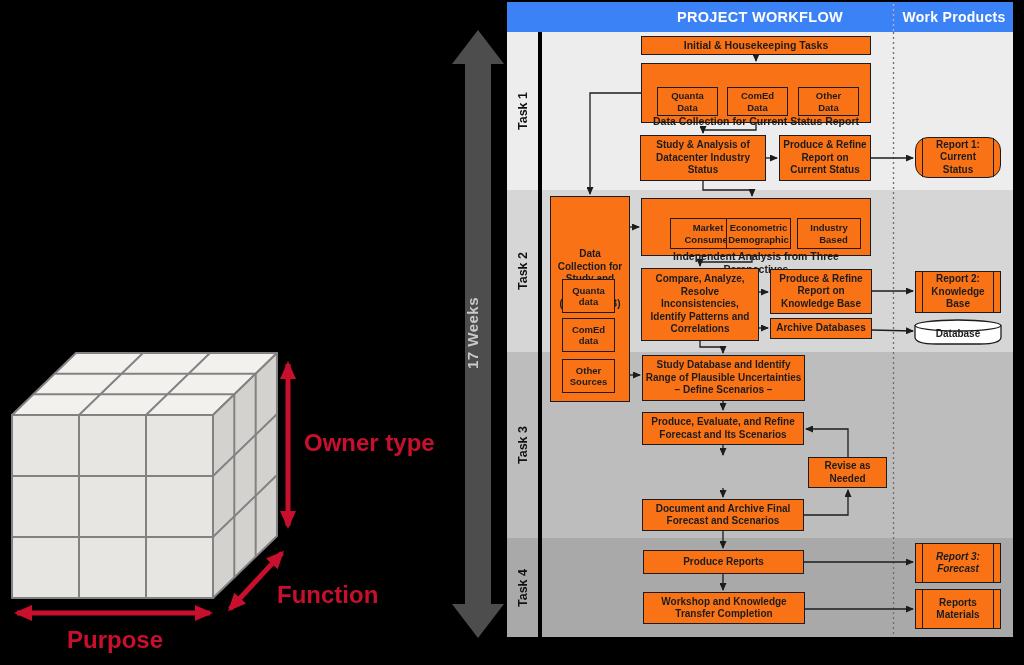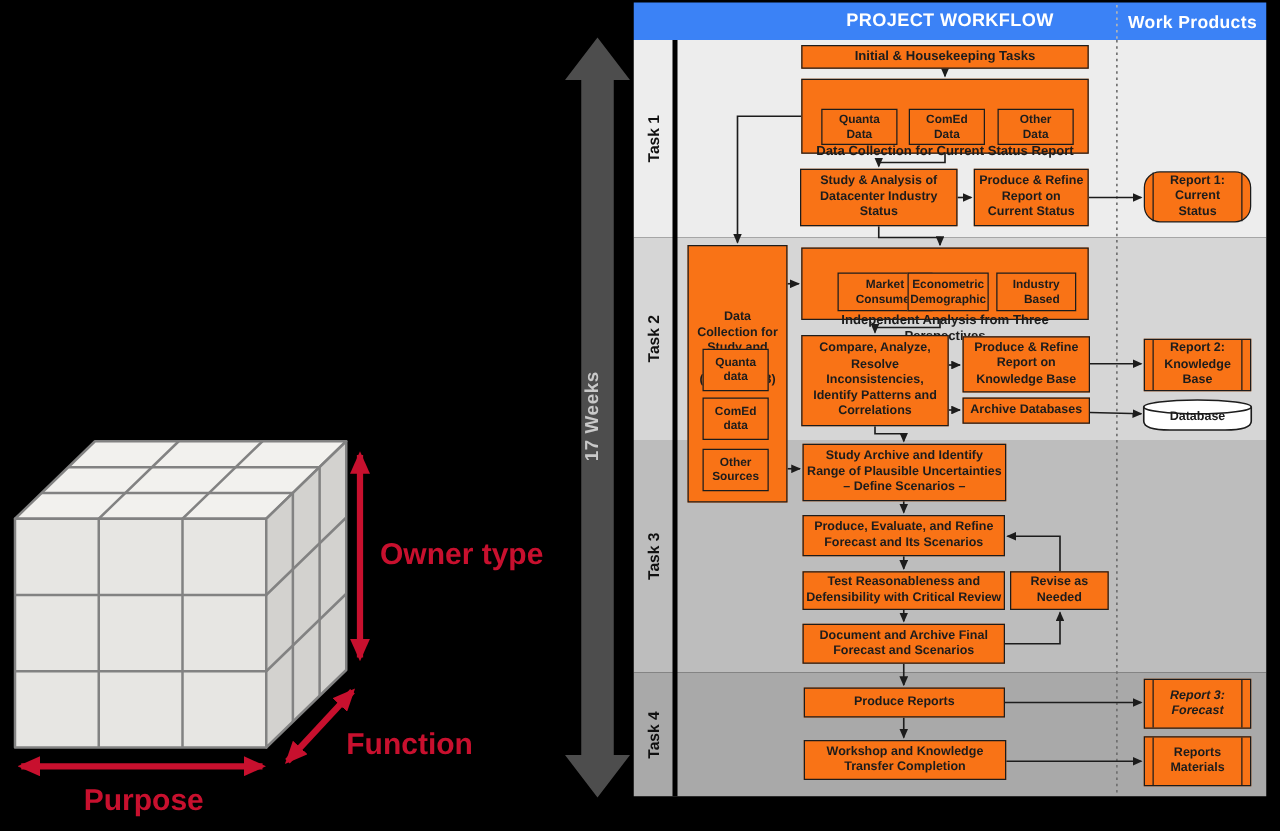--- a/index.html
+++ b/index.html
@@ -198,27 +198,25 @@
 Correlations</div>
     <div class="box" style="left:263px;top:269px;width:102px;height:45px;">Produce &amp; Refine
 Report on
 Knowledge Base</div>
     <div class="box" style="left:263px;top:318px;width:102px;height:21px;">Archive Databases</div>
     <div class="box wp" style="left:408px;top:271px;width:86px;height:42px;">Report 2:
 Knowledge
 Base</div>
     <div class="box" id="db-label" style="left:408px;top:326px;width:86px;height:17px;">Database</div>
 
-    <div class="box" style="left:135px;top:355px;width:163px;height:46px;">Study Archive and Identify
+    <div class="box" style="left:135px;top:355px;width:163px;height:46px;">Study Database and Identify
 Range of Plausible Uncertainties
 – Define Scenarios –</div>
     <div class="box" style="left:135px;top:412px;width:162px;height:33px;">Produce, Evaluate, and Refine
 Forecast and Its Scenarios</div>
-    <div class="box" style="left:135px;top:457px;width:162px;height:31px;">Test Reasonableness and
-Defensibility with Critical Review</div>
     <div class="box" style="left:301px;top:457px;width:79px;height:31px;">Revise as
 Needed</div>
     <div class="box" style="left:136px;top:550px;width:161px;height:24px;">Produce Reports</div>
 
     <div class="box" style="left:135px;top:499px;width:162px;height:32px;">Document and Archive Final
 Forecast and Scenarios</div>
     <div class="box" style="left:136px;top:592px;width:162px;height:32px;">Workshop and Knowledge
 Transfer Completion</div>
     <div class="box wp" style="left:408px;top:543px;width:86px;height:40px;font-style:italic;">Report 3:
 Forecast</div>

